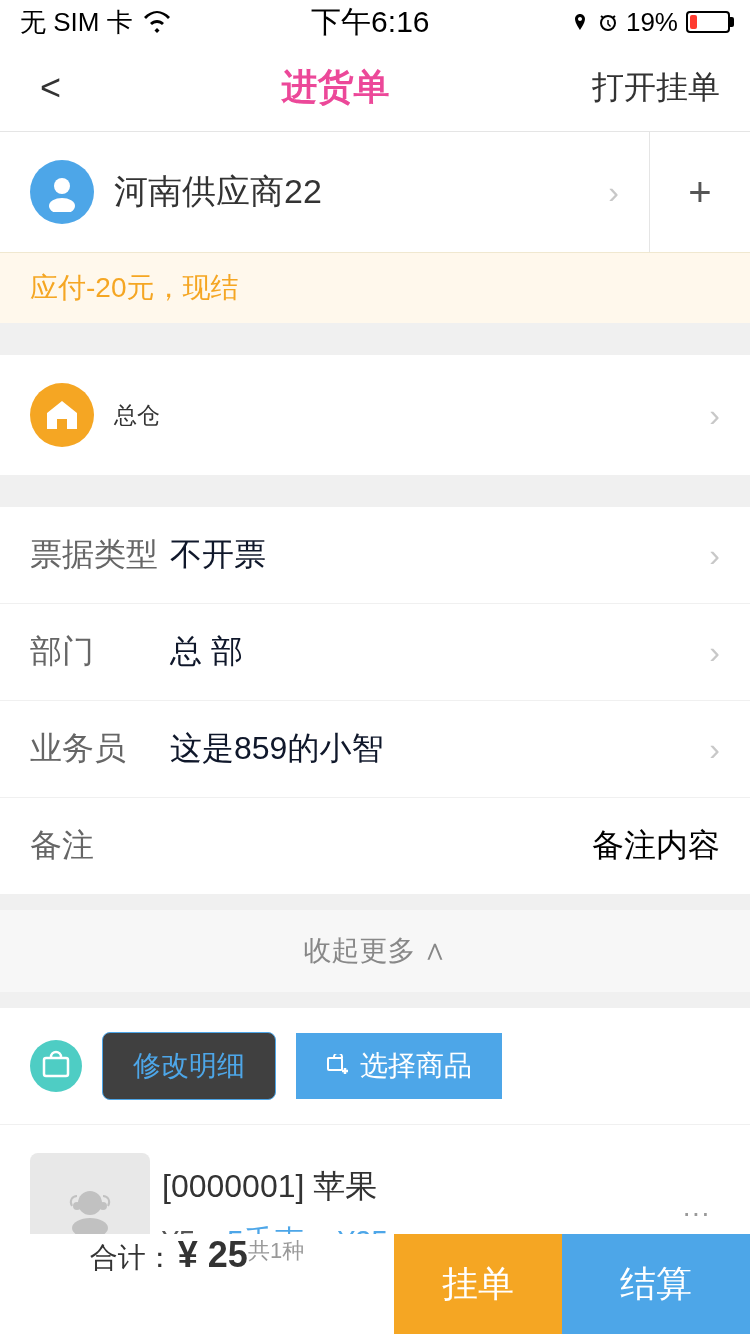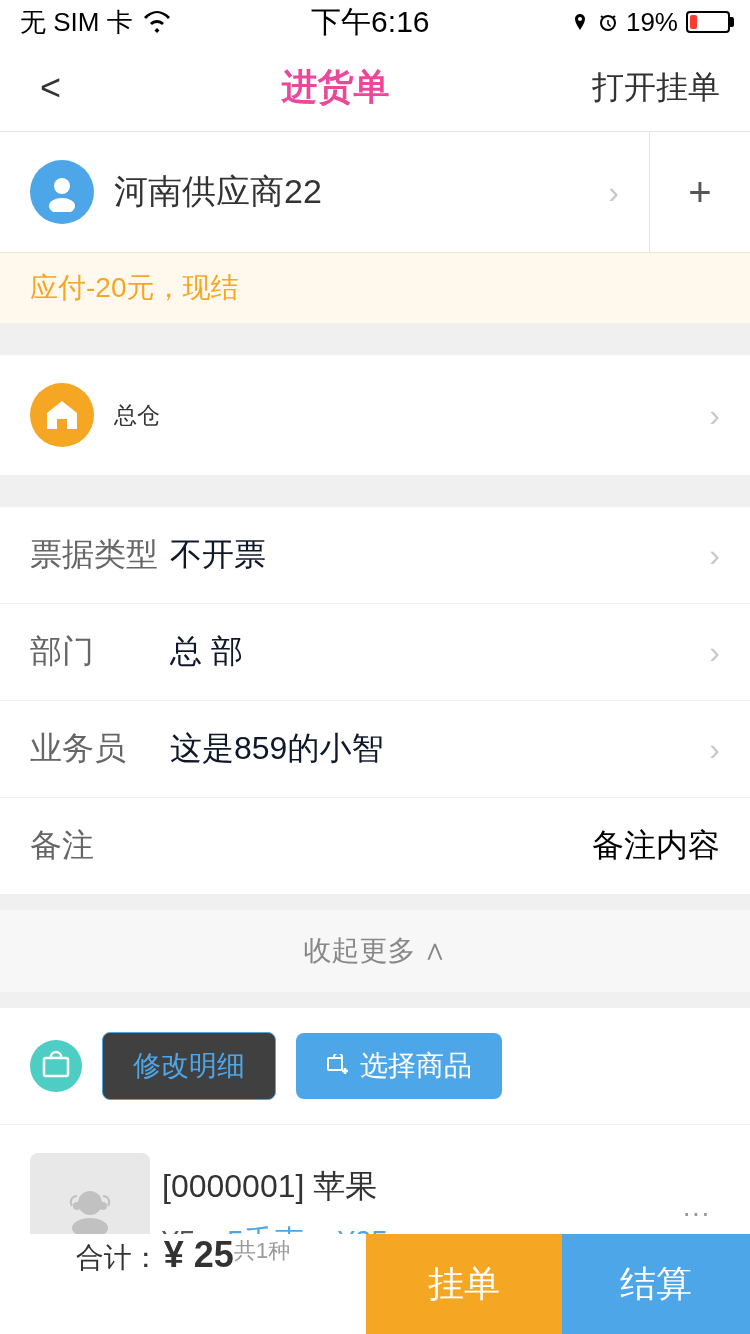--- a/index.html
+++ b/index.html
@@ -260,21 +260,21 @@
       padding: 14px 30px;
       border-radius: 8px;
       font-size: 28px;
       cursor: pointer;
     }
     .btn-blue {
       background: #4da6e8;
       color: #fff;
       border: none;
       padding: 14px 30px;
-      border-radius: 8px;
+      border-radius: 0;
       font-size: 28px;
       cursor: pointer;
       display: flex;
       align-items: center;
       gap: 10px;
     }
 
     
     .product-item {
       background: #fff;
@@ -348,21 +348,21 @@
       font-size: 36px;
       color: #333;
       font-weight: 600;
     }
     .total-count {
       font-size: 22px;
       color: #999;
       margin-top: 2px;
     }
     .btn-yellow {
-      width: 196px;
+      width: 168px;
       background: #f5a623;
       color: #fff;
       font-size: 36px;
       border: none;
       cursor: pointer;
       display: flex;
       align-items: center;
       justify-content: center;
     }
     .btn-green {

